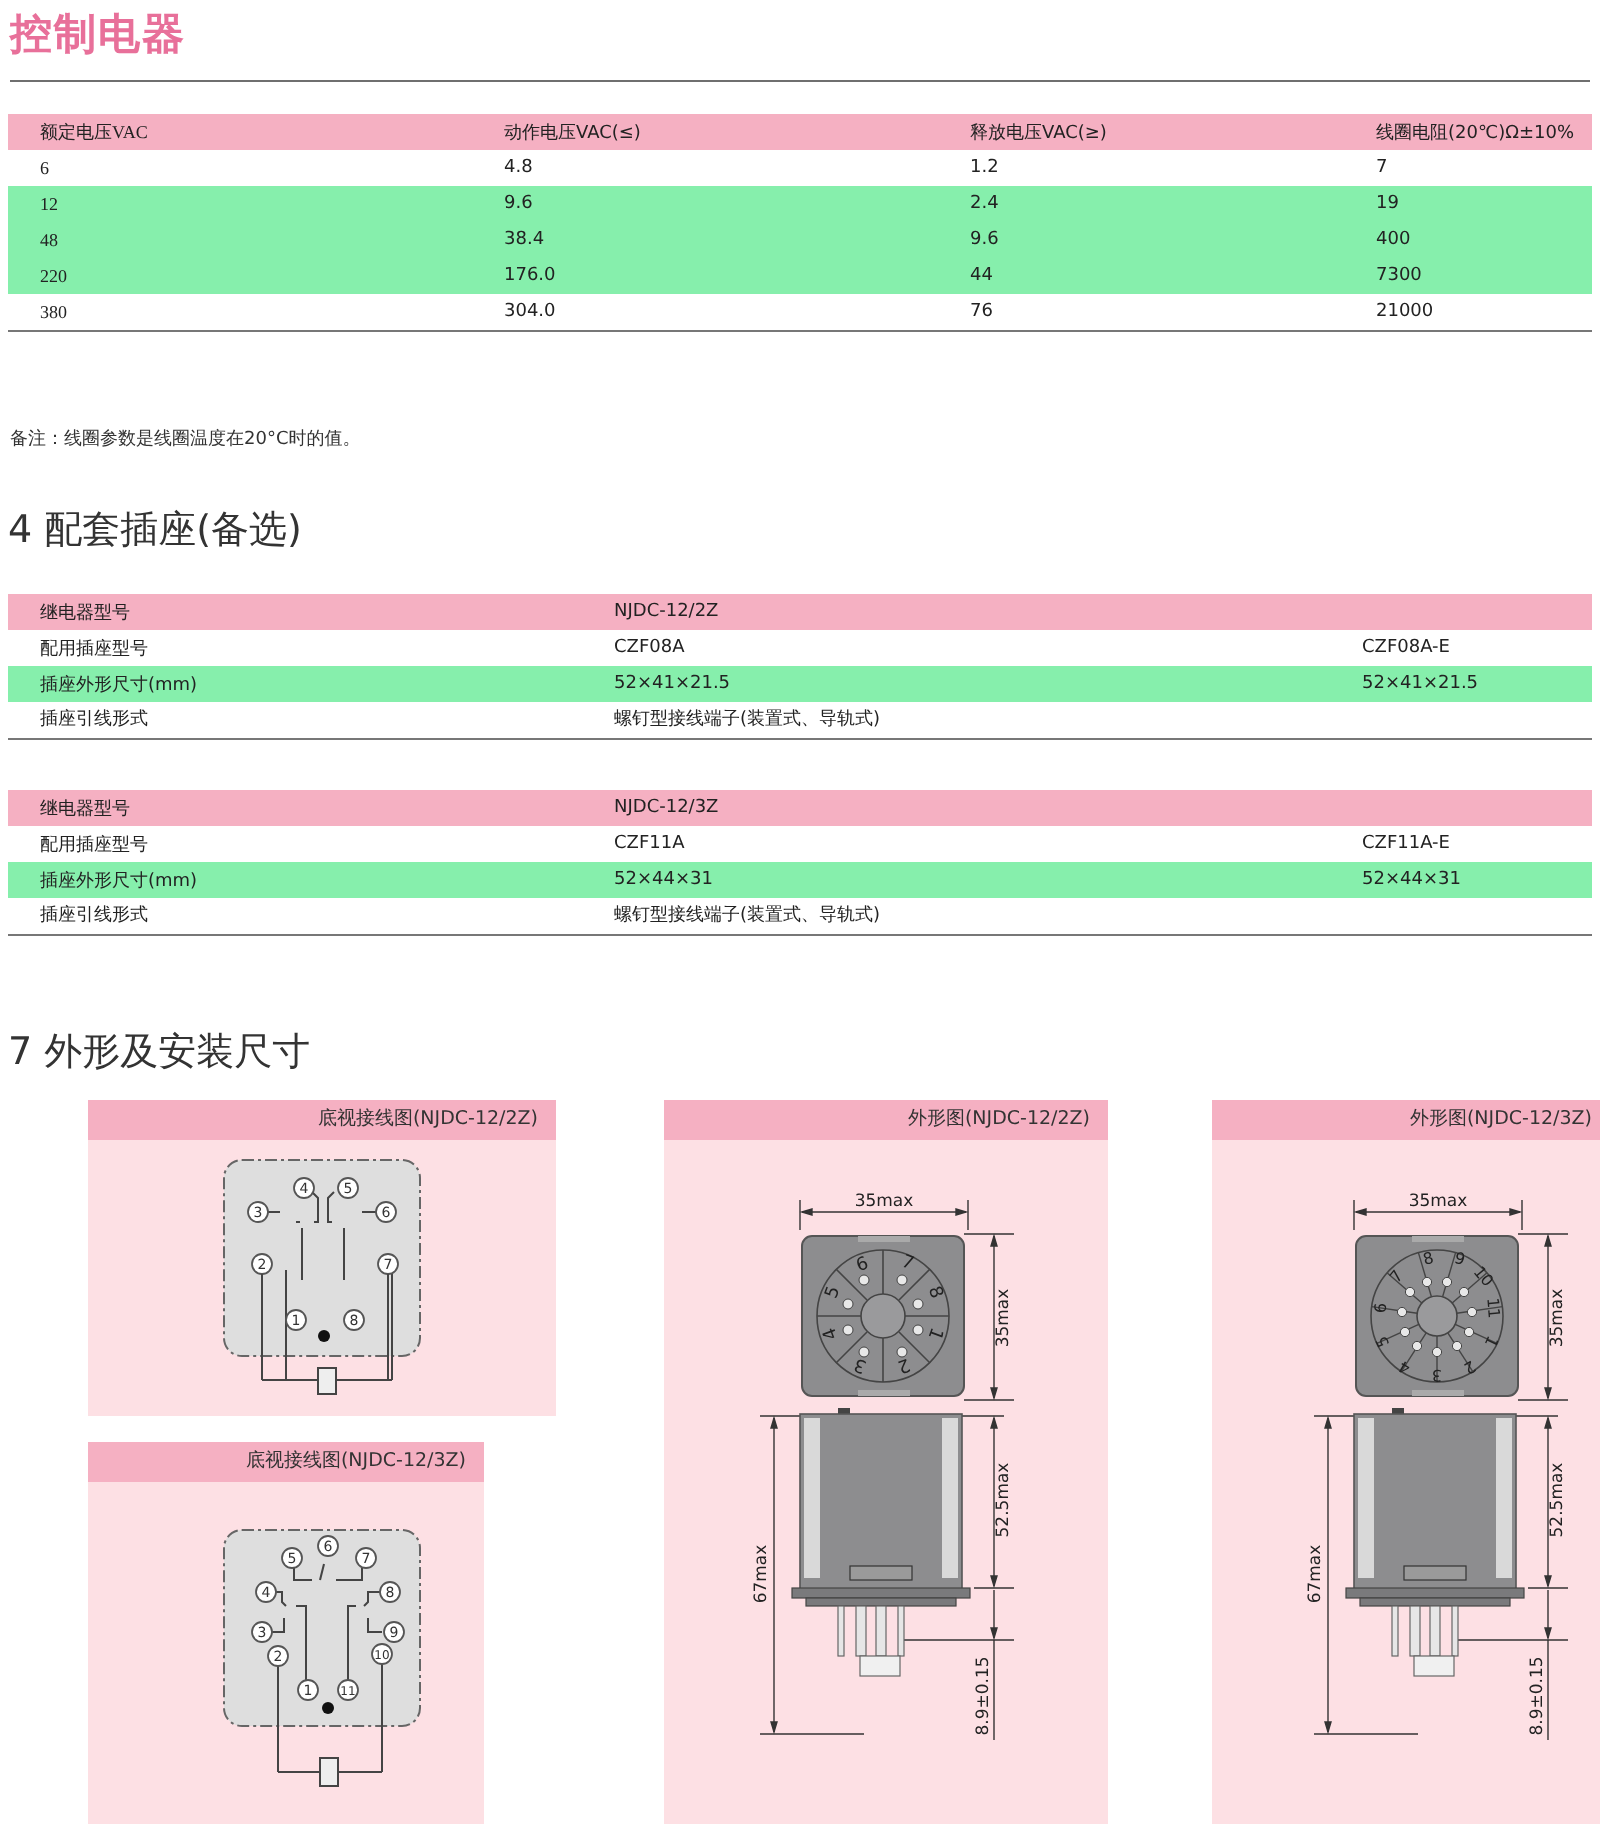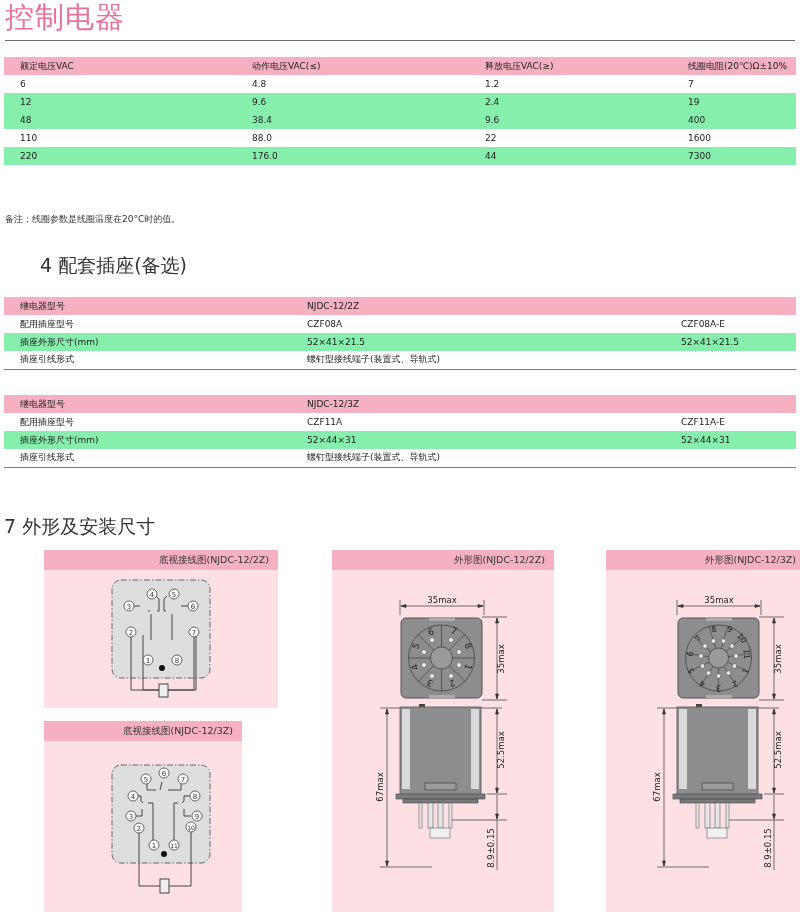--- a/index.html
+++ b/index.html
@@ -1,36 +1,36 @@
 <!DOCTYPE html>
 <html><head>
 <meta charset="utf-8">
 <style>
   * { box-sizing: border-box; margin: 0; padding: 0; }
   html, body { width: 800px; height: 917px; background: #ffffff; overflow: hidden; }
   body { position: relative; font-family: "DejaVu Sans", "Liberation Sans", sans-serif; color: #222; }
 
-  .main-title { position: absolute; left: 5px; top: 0px; font-size: 29px; font-weight: normal; color: #e8709a; letter-spacing: 1px; line-height: 34px; }
+  .main-title { position: absolute; left: 5px; top: 0px; font-size: 21px; font-weight: bold; color: #e8709a; letter-spacing: 1px; line-height: 34px; }
   .title-rule { position: absolute; left: 5px; top: 40px; width: 790px; height: 1px; background: #6f6f6f; }
 
   table.tbl { position: absolute; left: 4px; width: 792px; border-collapse: collapse; font-size: 9px; }
   table.tbl td { height: 18px; padding: 0 0 0 16px; vertical-align: middle; white-space: nowrap; }
   table.tbl tr.hdr td { background: #f5b0c2; }
   table.tbl tr.alt td { background: #86efac; }
   table.tbl tr.last td { border-bottom: 1px solid #777; }
 
   #coil-table { top: 57px; }
-  #coil-table td:nth-child(1) { width: 232px; }
+  #coil-table td:nth-child(1) { width: 232px; font-family: Liberation Serif, serif; }
   #coil-table td:nth-child(2) { width: 233px; }
   #coil-table td:nth-child(3) { width: 203px; }
 
   .note { position: absolute; left: 5px; top: 213px; font-size: 9px; color: #333; }
 
   .section-title { position: absolute; left: 4px; font-size: 19px; color: #333; line-height: 24px; }
-  #sec4 { top: 253px; margin-left: 36px; }
+  #sec4 { top: 253px; }
   #sec5 { top: 514px; }
 
   #socket-a { top: 297px; }
   #socket-b { top: 395px; }
   .socket td:nth-child(1) { width: 287px; }
   .socket td:nth-child(2) { width: 374px; }
 
   .panel { position: absolute; background: #fde0e4; margin-left: 40px; }
   .panel-hdr { height: 20px; background: #f5b0c2; font-size: 9.5px; color: #333; text-align: right; padding-right: 9px; line-height: 20px; }
   .panel svg { position: absolute; left: 0; }
@@ -69,31 +69,31 @@
     <td>9.6</td>
     <td>2.4</td>
     <td>19</td>
   </tr>
   <tr class="alt">
     <td>48</td>
     <td>38.4</td>
     <td>9.6</td>
     <td>400</td>
   </tr>
-  <tr>
-    <td>110</td>
-    <td>88.0</td>
-    <td>22</td>
-    <td>1600</td>
-  </tr>
   <tr class="alt">
     <td>220</td>
     <td>176.0</td>
     <td>44</td>
     <td>7300</td>
+  </tr>
+  <tr class="last">
+    <td>380</td>
+    <td>304.0</td>
+    <td>76</td>
+    <td>21000</td>
   </tr>
 </tbody>
   </table>
 
 <div class="note">备注：线圈参数是线圈温度在20°C时的值。</div>
 
 <div class="section-title" id="sec4">4 配套插座(备选)</div>
 
 <table class="tbl socket" id="socket-a">
   <tbody>

